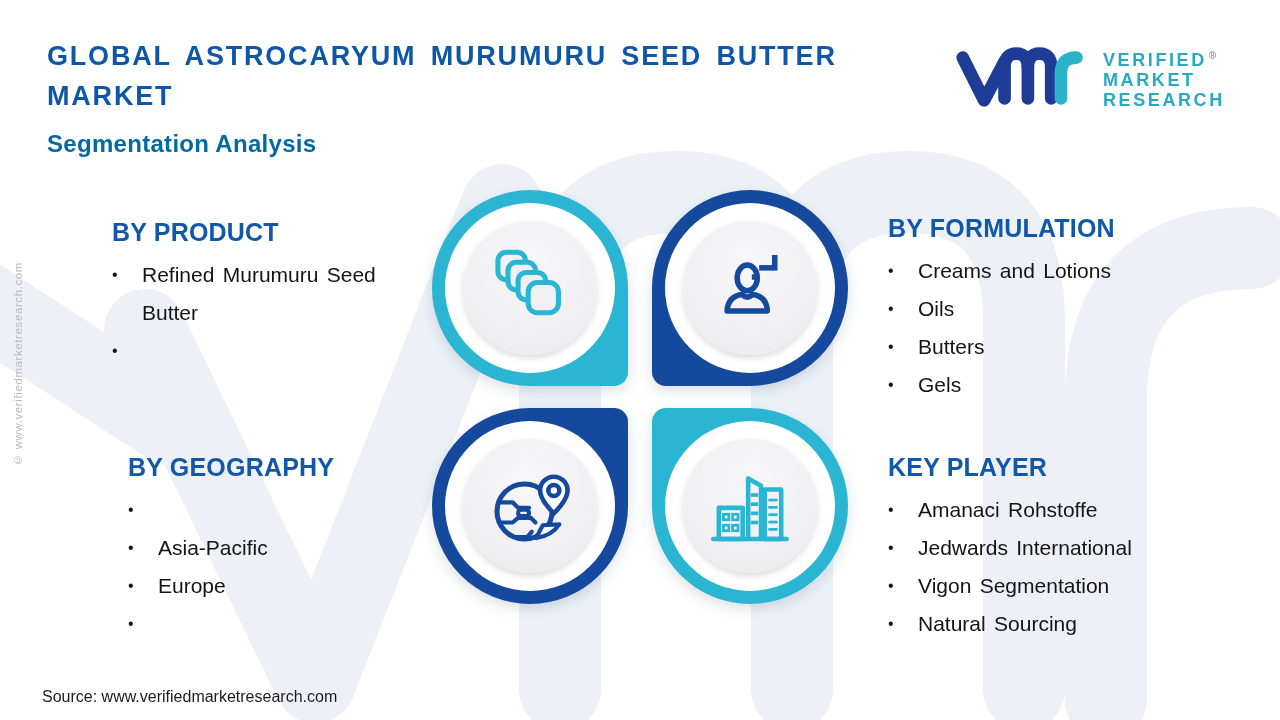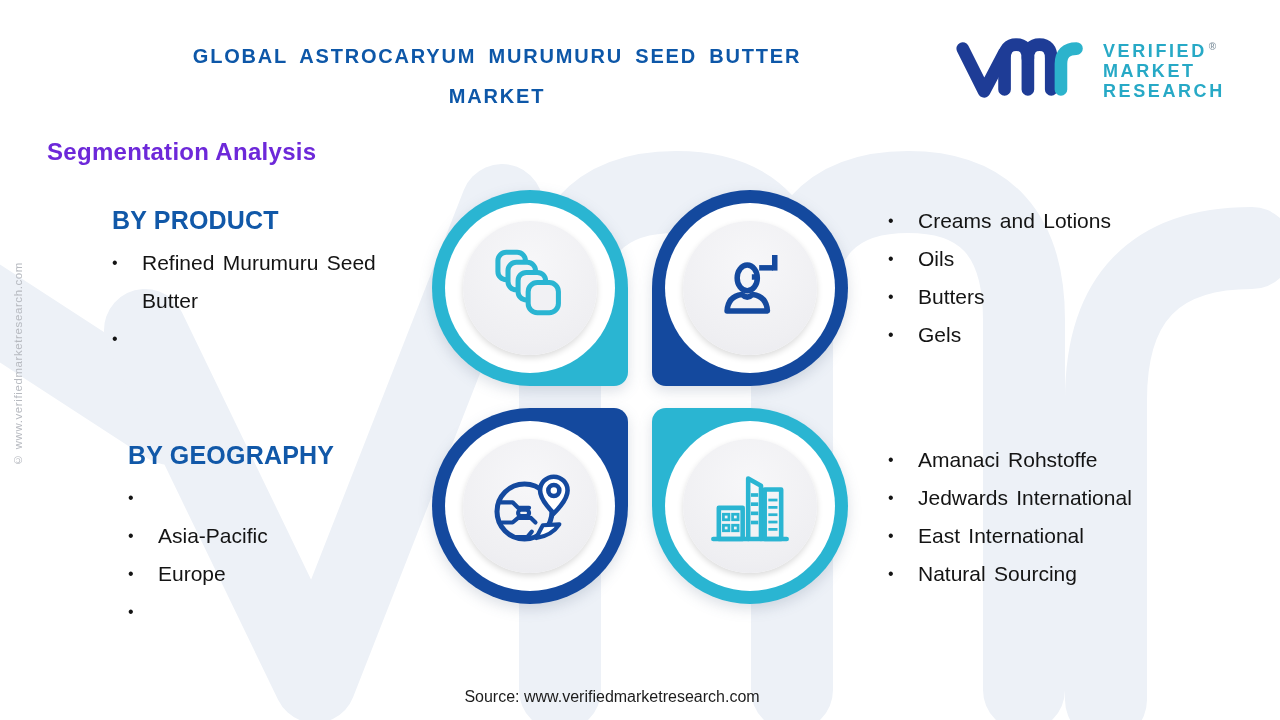--- a/index.html
+++ b/index.html
@@ -11,35 +11,35 @@
   .bg-wm{position:absolute;left:0;top:0;width:1280px;height:720px;z-index:0;}
   
   .side-wm{
     position:absolute;left:12px;top:262px;z-index:2;
     writing-mode:vertical-rl;transform:rotate(180deg);
     font-size:11.5px;color:#b7bac0;letter-spacing:.6px;
   }
   
   .title{
     position:absolute;left:47px;top:36px;z-index:3;width:900px;
-    color:#0d57a8;font-weight:bold;font-size:20px;line-height:40px;
-    letter-spacing:1.8px;word-spacing:5px;text-align:center;
+    color:#0d57a8;font-weight:bold;font-size:27px;line-height:40px;
+    letter-spacing:1.8px;word-spacing:5px;
   }
   .subtitle{
     position:absolute;left:47px;top:130px;z-index:3;
-    color:#6d28d9;font-weight:bold;font-size:24px;letter-spacing:.3px;margin-top:8px;
-  }
-  .logo{position:absolute;left:955px;top:33px;z-index:3;display:flex;align-items:flex-start;}
+    color:#0369a1;font-weight:bold;font-size:24px;letter-spacing:.3px;
+  }
+  .logo{position:absolute;left:955px;top:42px;z-index:3;display:flex;align-items:flex-start;}
   .logo-mark{width:138px;height:70px;}
   .logo-text{margin-left:10px;margin-top:4px;color:#27a9c6;font-weight:bold;
     font-size:18px;line-height:20px;letter-spacing:2.6px;white-space:nowrap;}
   .logo-text .reg{font-size:10px;color:#8a9aa6;vertical-align:super;letter-spacing:0;margin-left:2px;}
   
   .sec{position:absolute;z-index:3;}
-  .sec h2{margin:0 0 9px 0;color:#1158a8;font-size:25px;font-weight:bold;letter-spacing:.2px;}
+  .sec h2{margin:12px 0 9px 0;color:#1158a8;font-size:25px;font-weight:bold;letter-spacing:.2px;}
   .sec ul{margin:0;padding:0;list-style:none;width:300px;}
   .sec.narrow ul{width:268px;}
   .sec li{display:flex;font-size:21px;line-height:38px;color:#141414;word-spacing:2.5px;}
   .sec li .b{width:30px;flex-shrink:0;font-size:16px;}
   .sec-product{left:112px;top:206px;}
   .sec-formulation{left:888px;top:202px;}
   .sec-geography{left:128px;top:441px;}
   .sec-keyplayer{left:888px;top:441px;}
   
   .cluster{position:absolute;left:432px;top:190px;width:416px;height:414px;z-index:2;}
@@ -54,22 +54,22 @@
   .bubble .inner{position:absolute;inset:13px;background:#ffffff;border-radius:50%;}
   .bubble .disc{
     position:absolute;inset:18px;border-radius:50%;
     background:radial-gradient(circle at 50% 32%,#f7f7f9 0%,#efeff2 70%,#e9e9ee 100%);
     box-shadow:0 3px 6px rgba(0,0,0,.14);
     display:flex;align-items:center;justify-content:center;
   }
   .icon{width:88px;height:88px;}
   
   .source{
-    position:absolute;left:0;right:56px;top:688px;z-index:3;text-align:center;
-    font-size:16px;color:#1c1c1c;
+    position:absolute;left:0;right:56px;top:688px;z-index:3;
+    font-size:16px;color:#1c1c1c;padding-left:42px;
   }
 </style>
 </head>
 <body>
 
 <div class="canvas">
 
   <svg class="bg-wm" viewBox="0 0 1280 720">
     <g fill="none" stroke="#edf1f7" stroke-width="82" stroke-linecap="round" stroke-linejoin="round">
       <path d="M -70 268 L 170 424"></path>
@@ -111,20 +111,21 @@
           <span class="b">•</span>
           <span>Refined Murumuru Seed Butter</span>
         </li>
       <li>
           <span class="b">•</span>
         </li>
     </ul>
   </section>
 
   <section class="sec sec-formulation">
+    <h2>BY FORMULATION</h2>
     <ul>
       <li>
           <span class="b">•</span>
           <span>Creams and Lotions</span>
         </li>
       <li>
           <span class="b">•</span>
           <span>Oils</span>
         </li>
       <li>
@@ -152,32 +153,33 @@
           <span class="b">•</span>
           <span>Europe</span>
         </li>
       <li>
           <span class="b">•</span>
         </li>
     </ul>
   </section>
 
   <section class="sec sec-keyplayer">
+    <h2>KEY PLAYER</h2>
     <ul>
       <li>
           <span class="b">•</span>
           <span>Amanaci Rohstoffe</span>
         </li>
       <li>
           <span class="b">•</span>
           <span>Jedwards International</span>
         </li>
       <li>
           <span class="b">•</span>
-          <span>East International</span>
+          <span>Vigon Segmentation</span>
         </li>
       <li>
           <span class="b">•</span>
           <span>Natural Sourcing</span>
         </li>
     </ul>
   </section>
 
   <div class="cluster">
 

